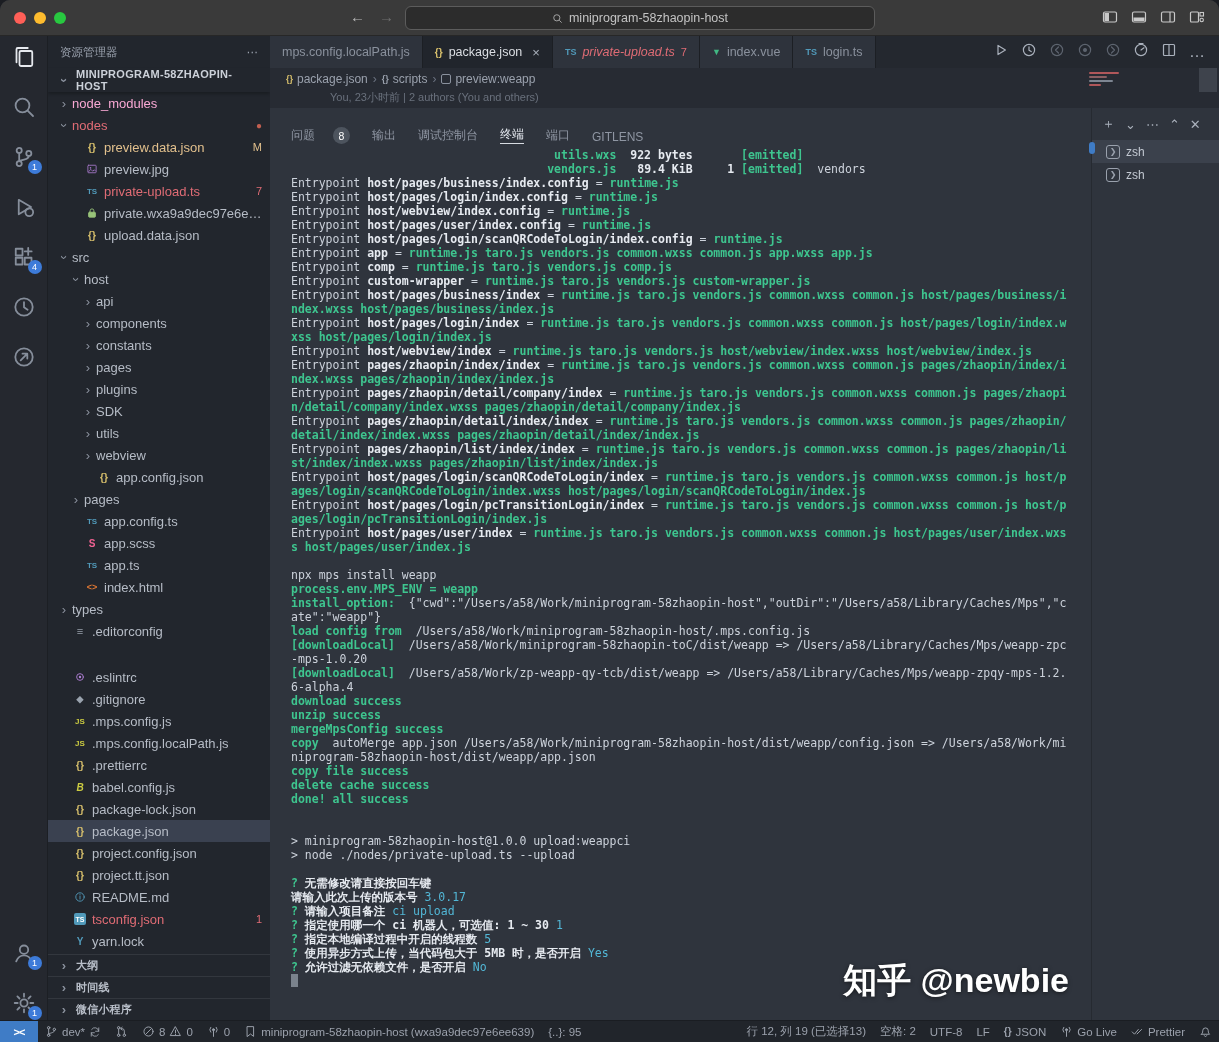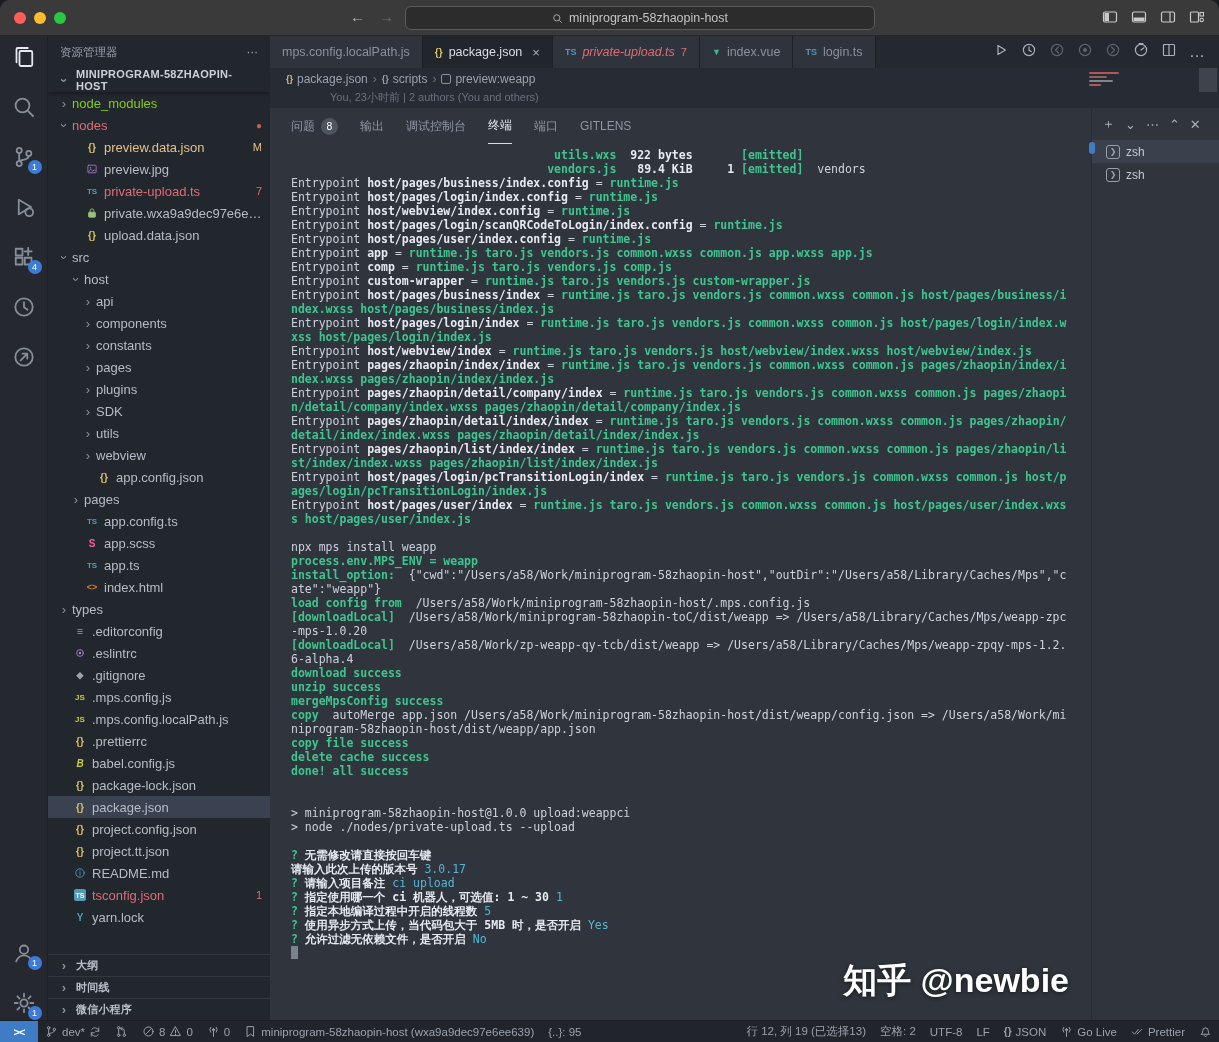--- a/index.html
+++ b/index.html
@@ -34,21 +34,21 @@
   .project-row { height:24px; display:flex; align-items:center; gap:4px; padding:0 8px; font-weight:bold; font-size:11px; letter-spacing:.3px; color:#ccd1d9; box-shadow:0 2px 3px rgba(0,0,0,.25); flex:0 0 24px; }
   .tree { flex:1 1 auto; overflow:hidden; }
   .trow { height:22px; display:flex; align-items:center; padding-right:8px; cursor:pointer; position:relative; }
   .trow.selected { background:#3a4150; }
   .chev { width:16px; text-align:center; color:#8a919d; font-size:13px; display:inline-block; flex:0 0 16px; }
   .chev.open { transform:rotate(90deg); }
   .fi { width:16px; flex:0 0 16px; display:inline-flex; align-items:center; justify-content:center; font-size:9px; font-weight:bold; margin-right:4px; }
   .fi svg { display:block; }
   .tlabel { white-space:nowrap; overflow:hidden; text-overflow:ellipsis; }
   .tbadge { margin-left:auto; font-size:11px; padding-left:6px; }
-  .c-dim { color:#84cc16; } .c-red { color:#e06c75; } .c-mod { color:#e2c08d; } .c-norm { color:#b6bcc6; }
+  .c-dim { color:#f9a8d4; } .c-red { color:#e06c75; } .c-mod { color:#e2c08d; } .c-norm { color:#b6bcc6; }
   .dotmark { margin-left:auto; color:#c25f50; font-size:10px; }
   .sections { margin-top:auto; flex:0 0 auto; }
   .srow { height:22px; display:flex; align-items:center; gap:4px; border-top:1px solid #33373e; padding:0 8px; font-size:11px; font-weight:bold; color:#b9bfc9; letter-spacing:.2px; }
 
   
   .content { flex:1 1 auto; display:flex; flex-direction:column; min-width:0; }
 
   
   .tabbar { height:32px; background:#24282f; display:flex; align-items:stretch; flex:0 0 32px; }
   .tabs { display:flex; min-width:0; }
@@ -71,21 +71,21 @@
   .bc-sym { width:10px; height:10px; border:1px solid #8a919d; border-radius:2px; display:inline-block; }
   .gitlens { height:16px; padding:0 16px 0 60px; font-size:11px; color:#69707c; }
   .minimap { position:absolute; right:84px; top:2px; width:46px; height:26px; }
   .minimap div { height:2px; margin:2px 0; border-radius:1px; }
   .scrollthumb { position:absolute; right:2px; top:0; width:18px; height:24px; background:rgba(130,138,150,.25); }
 
   
   .panel { flex:1 1 auto; display:flex; min-height:0; }
   .panel-main { flex:1 1 auto; background:#2f343d; position:relative; min-width:0; display:flex; flex-direction:column; }
   .panel-tabs { height:36px; display:flex; align-items:center; gap:22px; padding:0 21px; font-size:12px; color:#8f96a3; flex:0 0 36px; }
-  .ptab { display:flex; align-items:center; gap:6px; height:100%; cursor:pointer; }
+  .ptab { display:flex; align-items:flex-end; gap:18px; height:100%; cursor:pointer; }
   .ptab.active { color:#e3e7ee; border-bottom:1px solid #d7dbe2; }
   .pbadge { background:#4d545e; color:#fff; border-radius:9px; min-width:17px; height:17px; font-size:10.5px; display:flex; align-items:center; justify-content:center; }
   .term { flex:1 1 auto; padding:4px 0 0 21px; font-family:"DejaVu Sans Mono", monospace; font-size:11.5px; line-height:14px; overflow:hidden; }
   .term-line { width:782px; white-space:pre-wrap; word-break:break-all; min-height:14px; }
   .t-g { color:#3ec58f; font-weight:bold; }
   .t-w { color:#ccd2db; }
   .t-b { color:#e6eaf0; font-weight:bold; }
   .t-c { color:#52b7d6; }
   .t-cur { display:inline-block; width:7px; height:13px; background:#7a828c; vertical-align:-2px; }
   .watermark { position:absolute; right:22px; bottom:16px; font-size:34px; font-weight:bold; color:#ffffff; text-shadow:0 1px 4px rgba(0,0,0,.55); pointer-events:none; }
@@ -353,21 +353,21 @@
           </div>
           <div class="trow" style="padding-left: 8px;">
             <span class="chev">›</span>
             <span class="tlabel c-norm">types</span>
           </div>
           <div class="trow" style="padding-left: 8px;">
             <span class="chev"></span>
             <span class="fi" style="color: rgb(152, 160, 171); font-size: 11px;">≡</span>
             <span class="tlabel c-norm">.editorconfig</span>
           </div>
-          <div class="trow" style="padding-left: 8px;">
+          <div class="trow" style="padding-left: 8px; margin-top: 24px;">
             <span class="chev"></span>
             <span class="fi">
               <svg width="12" height="12" viewBox="0 0 16 16" fill="none" stroke="currentColor" stroke-width="1.2" stroke-linecap="round" stroke-linejoin="round">
                 <circle cx="8" cy="8" r="4.5" stroke="#b180d7"></circle>
                 <circle cx="8" cy="8" r="1.6" fill="#b180d7" stroke="none"></circle>
               </svg>
             </span>
             <span class="tlabel c-norm">.eslintrc</span>
           </div>
           <div class="trow" style="padding-left: 8px;">
@@ -560,32 +560,33 @@
               <div class="ptab">
                 <span>GITLENS</span>
               </div>
             </div>
           <div class="term" id="term">
               <div class="term-line"><span class="t-g">                                      utils.wxs</span><span class="t-b">  922 bytes</span><span class="t-w">       </span><span class="t-g">[emitted]</span></div>
               <div class="term-line"><span class="t-g">                                     vendors.js</span><span class="t-b">   89.4 KiB</span><span class="t-b">     1 </span><span class="t-g">[emitted]</span><span class="t-w">  vendors</span></div>
               <div class="term-line"><span class="t-w">Entrypoint </span><span class="t-b">host/pages/business/index.config</span><span class="t-w"> = </span><span class="t-g">runtime.js</span></div>
               <div class="term-line"><span class="t-w">Entrypoint </span><span class="t-b">host/pages/login/index.config</span><span class="t-w"> = </span><span class="t-g">runtime.js</span></div>
               <div class="term-line"><span class="t-w">Entrypoint </span><span class="t-b">host/webview/index.config</span><span class="t-w"> = </span><span class="t-g">runtime.js</span></div>
+              <div class="term-line"><span class="t-w">Entrypoint </span><span class="t-b">host/pages/user/index.config</span><span class="t-w"> = </span><span class="t-g">runtime.js</span></div>
               <div class="term-line"><span class="t-w">Entrypoint </span><span class="t-b">host/pages/login/scanQRCodeToLogin/index.config</span><span class="t-w"> = </span><span class="t-g">runtime.js</span></div>
-              <div class="term-line"><span class="t-w">Entrypoint </span><span class="t-b">host/pages/user/index.config</span><span class="t-w"> = </span><span class="t-g">runtime.js</span></div>
               <div class="term-line"><span class="t-w">Entrypoint </span><span class="t-b">app</span><span class="t-w"> = </span><span class="t-g">runtime.js taro.js vendors.js common.wxss common.js app.wxss app.js</span></div>
               <div class="term-line"><span class="t-w">Entrypoint </span><span class="t-b">comp</span><span class="t-w"> = </span><span class="t-g">runtime.js taro.js vendors.js comp.js</span></div>
               <div class="term-line"><span class="t-w">Entrypoint </span><span class="t-b">custom-wrapper</span><span class="t-w"> = </span><span class="t-g">runtime.js taro.js vendors.js custom-wrapper.js</span></div>
               <div class="term-line"><span class="t-w">Entrypoint </span><span class="t-b">host/pages/business/index</span><span class="t-w"> = </span><span class="t-g">runtime.js taro.js vendors.js common.wxss common.js host/pages/business/index.wxss host/pages/business/index.js</span></div>
               <div class="term-line"><span class="t-w">Entrypoint </span><span class="t-b">host/pages/login/index</span><span class="t-w"> = </span><span class="t-g">runtime.js taro.js vendors.js common.wxss common.js host/pages/login/index.wxss host/pages/login/index.js</span></div>
               <div class="term-line"><span class="t-w">Entrypoint </span><span class="t-b">host/webview/index</span><span class="t-w"> = </span><span class="t-g">runtime.js taro.js vendors.js host/webview/index.wxss host/webview/index.js</span></div>
               <div class="term-line"><span class="t-w">Entrypoint </span><span class="t-b">pages/zhaopin/index/index</span><span class="t-w"> = </span><span class="t-g">runtime.js taro.js vendors.js common.wxss common.js pages/zhaopin/index/index.wxss pages/zhaopin/index/index.js</span></div>
               <div class="term-line"><span class="t-w">Entrypoint </span><span class="t-b">pages/zhaopin/detail/company/index</span><span class="t-w"> = </span><span class="t-g">runtime.js taro.js vendors.js common.wxss common.js pages/zhaopin/detail/company/index.wxss pages/zhaopin/detail/company/index.js</span></div>
               <div class="term-line"><span class="t-w">Entrypoint </span><span class="t-b">pages/zhaopin/detail/index/index</span><span class="t-w"> = </span><span class="t-g">runtime.js taro.js vendors.js common.wxss common.js pages/zhaopin/detail/index/index.wxss pages/zhaopin/detail/index/index.js</span></div>
               <div class="term-line"><span class="t-w">Entrypoint </span><span class="t-b">pages/zhaopin/list/index/index</span><span class="t-w"> = </span><span class="t-g">runtime.js taro.js vendors.js common.wxss common.js pages/zhaopin/list/index/index.wxss pages/zhaopin/list/index/index.js</span></div>
+              <div class="term-line"><span class="t-w">Entrypoint </span><span class="t-b">host/pages/login/scanQRCodeToLogin/index</span><span class="t-w"> = </span><span class="t-g">runtime.js taro.js vendors.js common.wxss common.js host/pages/login/scanQRCodeToLogin/index.wxss host/pages/login/scanQRCodeToLogin/index.js</span></div>
               <div class="term-line"><span class="t-w">Entrypoint </span><span class="t-b">host/pages/login/pcTransitionLogin/index</span><span class="t-w"> = </span><span class="t-g">runtime.js taro.js vendors.js common.wxss common.js host/pages/login/pcTransitionLogin/index.js</span></div>
               <div class="term-line"><span class="t-w">Entrypoint </span><span class="t-b">host/pages/user/index</span><span class="t-w"> = </span><span class="t-g">runtime.js taro.js vendors.js common.wxss common.js host/pages/user/index.wxss host/pages/user/index.js</span></div>
               <div class="term-line"></div>
               <div class="term-line"><span class="t-w">npx mps install weapp</span></div>
               <div class="term-line"><span class="t-g">process.env.MPS_ENV = weapp</span></div>
               <div class="term-line"><span class="t-g">install_option:</span><span class="t-w">  {"cwd":"/Users/a58/Work/miniprogram-58zhaopin-host","outDir":"/Users/a58/Library/Caches/Mps","cate":"weapp"}</span></div>
               <div class="term-line"><span class="t-g">load config from</span><span class="t-w">  /Users/a58/Work/miniprogram-58zhaopin-host/.mps.config.js</span></div>
               <div class="term-line"><span class="t-g">[downloadLocal]</span><span class="t-w">  /Users/a58/Work/miniprogram-58zhaopin-toC/dist/weapp =&gt; /Users/a58/Library/Caches/Mps/weapp-zpc-mps-1.0.20</span></div>
               <div class="term-line"><span class="t-g">[downloadLocal]</span><span class="t-w">  /Users/a58/Work/zp-weapp-qy-tcb/dist/weapp =&gt; /Users/a58/Library/Caches/Mps/weapp-zpqy-mps-1.2.6-alpha.4</span></div>
               <div class="term-line"><span class="t-g">download success</span></div>

